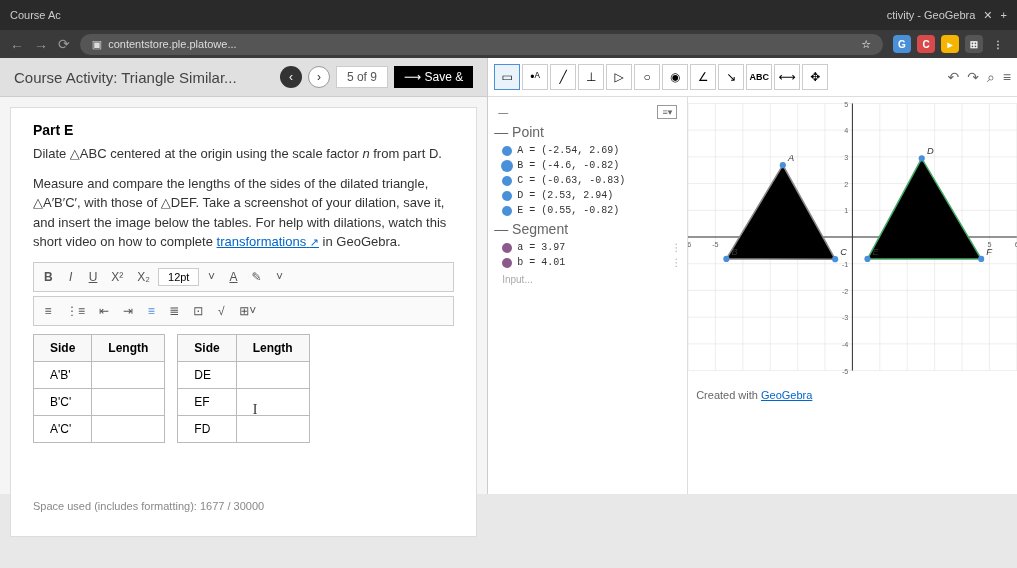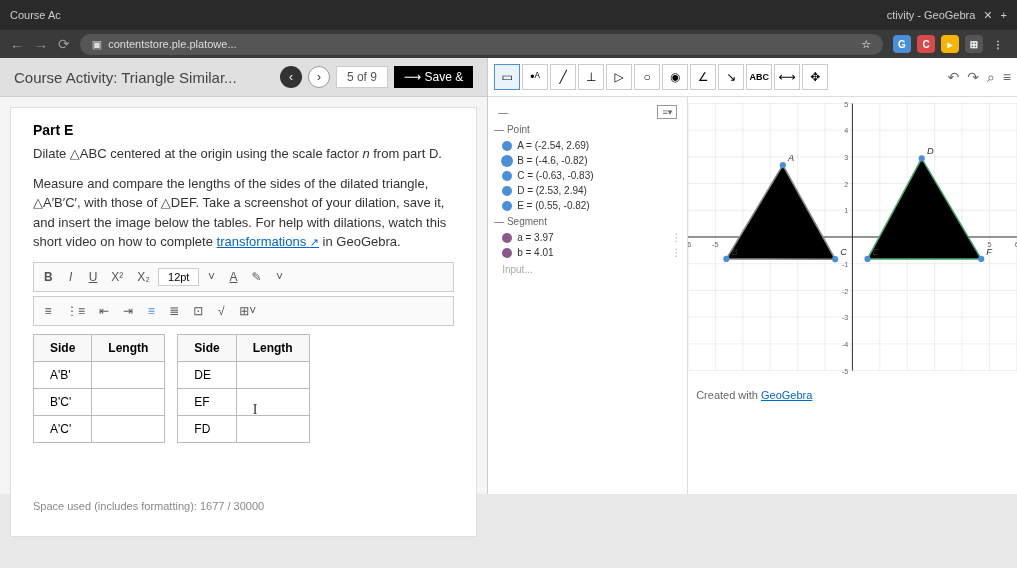--- a/index.html
+++ b/index.html
@@ -35,24 +35,24 @@
 .tbl th{font-weight:bold;background:#f8f8f8}
 .space-used{position:absolute;bottom:24px;left:22px;font-size:11px;color:#888}
 .right{width:52%;background:#fff;display:flex;flex-direction:column}
 .gg-toolbar{display:flex;gap:2px;padding:6px;border-bottom:1px solid #ddd;align-items:center}
 .gg-tool{width:26px;height:26px;border:1px solid #ccc;display:flex;align-items:center;justify-content:center;font-size:12px;cursor:pointer;background:#fff}
 .gg-tool.active{border:1px solid #4a90d9;background:#eaf3fb}
 .gg-body{display:flex;flex:1}
 .algebra{width:200px;border-right:1px solid #ddd;padding:6px;font-size:10px;overflow:hidden}
 .alg-hdr{display:flex;justify-content:space-between;align-items:center;padding:2px 4px;color:#666;font-size:10px}
 .alg-sort{border:1px solid #999;padding:1px 4px;font-size:9px}
-.alg-section{color:#666;font-size:10px;padding:3px 0;cursor:pointer}
+.alg-section{color:#666;font-size:14px;padding:3px 0;cursor:pointer}
 .alg-item{display:flex;align-items:center;gap:5px;padding:2px 0 2px 8px}
 .dot{width:10px;height:10px;border-radius:50%;flex-shrink:0}
-.alg-txt{font-size:10px;color:#333;font-family:Liberation Sans, sans-serif}
+.alg-txt{font-size:10px;color:#333;font-family:Liberation Mono, monospace}
 .graphics{flex:1;position:relative;background:#fff}
 .grid-svg{width:100%;height:280px}
 .gg-footer{padding:8px;font-size:11px;color:#666}
 .search-icons{display:flex;gap:8px;margin-left:auto;color:#666;font-size:14px}
 .cursor-I{position:absolute;font-family:serif;font-size:14px;color:#333}
 </style>
 </head>
 <body>
 
 <div class="tabbar">

